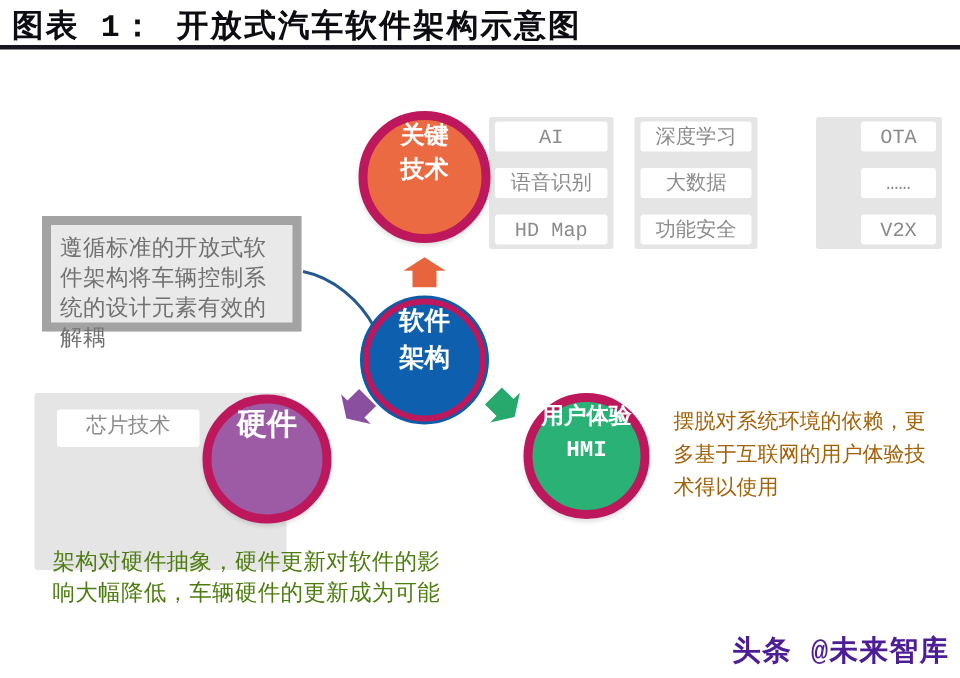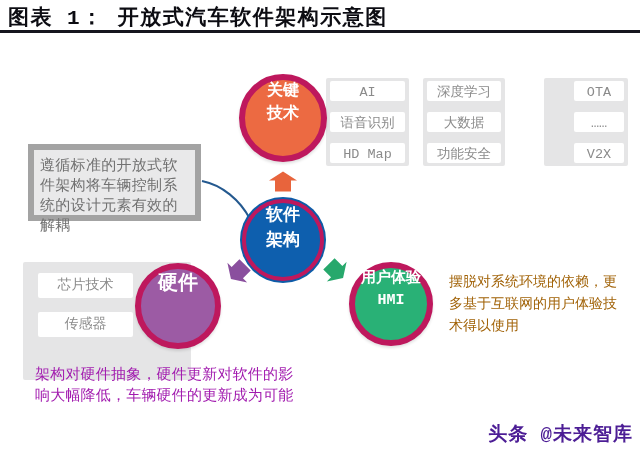--- a/index.html
+++ b/index.html
@@ -31,21 +31,21 @@
   
   .circle{
     position:absolute;border-radius:50%;display:flex;flex-direction:column;align-items:center;
     color:#ffffff;font-weight:bold;text-align:center;border:6px solid #be185d;
   }
   .c-keytech{left:239px;top:74px;width:88px;height:88px;background:#ec6a42;font-size:16px;line-height:23px;box-shadow:0 2px 3px rgba(0,0,0,0.12);}
   .c-center{left:242px;top:199px;width:82px;height:82px;background:#0e5fae;border-width:4px;box-shadow:0 0 0 2px #0d5ca8;font-size:17px;line-height:25px;}
   .c-hw{left:135px;top:263px;width:86px;height:86px;background:#9c5ba4;font-size:20px;box-shadow:0 2px 3px rgba(0,0,0,0.12);}
   .c-hmi{left:349px;top:262px;width:84px;height:84px;background:#29b176;font-size:15px;line-height:22px;box-shadow:0 2px 3px rgba(0,0,0,0.12);}
   
-  .note{position:absolute;color:#a21caf;}
+  .note{position:absolute;color:#4d7c0f;}
   .note-hw{left:35px;top:366px;width:268px;font-size:15px;line-height:20.5px;letter-spacing:0.2px;}
   .note-hmi{left:449px;top:271px;width:178px;font-size:14px;line-height:22px;color:#a16207;}
   
   .watermark{position:absolute;right:7px;top:421px;font-size:19px;font-weight:bold;color:#4c1d95;letter-spacing:1px;text-shadow:1px 1px 0 #ffffff;}
   
   .overlay{position:absolute;left:0;top:0;pointer-events:none;}
 </style>
 </head>
 <body>
 
@@ -65,21 +65,20 @@
     <div class="chip">功能安全</div>
   </div>
   <div class="panel tech-col tech-col-3">
     <div class="chip">OTA</div>
     <div class="chip">……</div>
     <div class="chip">V2X</div>
   </div>
 
   <div class="panel hw-panel">
     <div class="chip hw-chip hw-chip-1">芯片技术</div>
-    <div class="chip hw-chip hw-chip-2">传感器</div>
   </div>
 
   <div class="callout">
     <span>遵循标准的开放式软件架构将车辆控制系统的设计元素有效的解耦</span>
   </div>
 
   <svg class="overlay" width="640" height="452" viewBox="0 0 640 452">
     <path d="M202,181 C222,185 240,200 250,219" fill="none" stroke="#24598f" stroke-width="2"></path>
     <polygon points="0,-10 14,-1 8,-1 8,10 -8,10 -8,-1 -14,-1" transform="translate(283,181.5)" fill="#e8643c"></polygon>
     <polygon points="0,-10 14,-1 8,-1 8,10 -8,10 -8,-1 -14,-1" transform="translate(238,272) rotate(225)" fill="#8a4f9e"></polygon>

